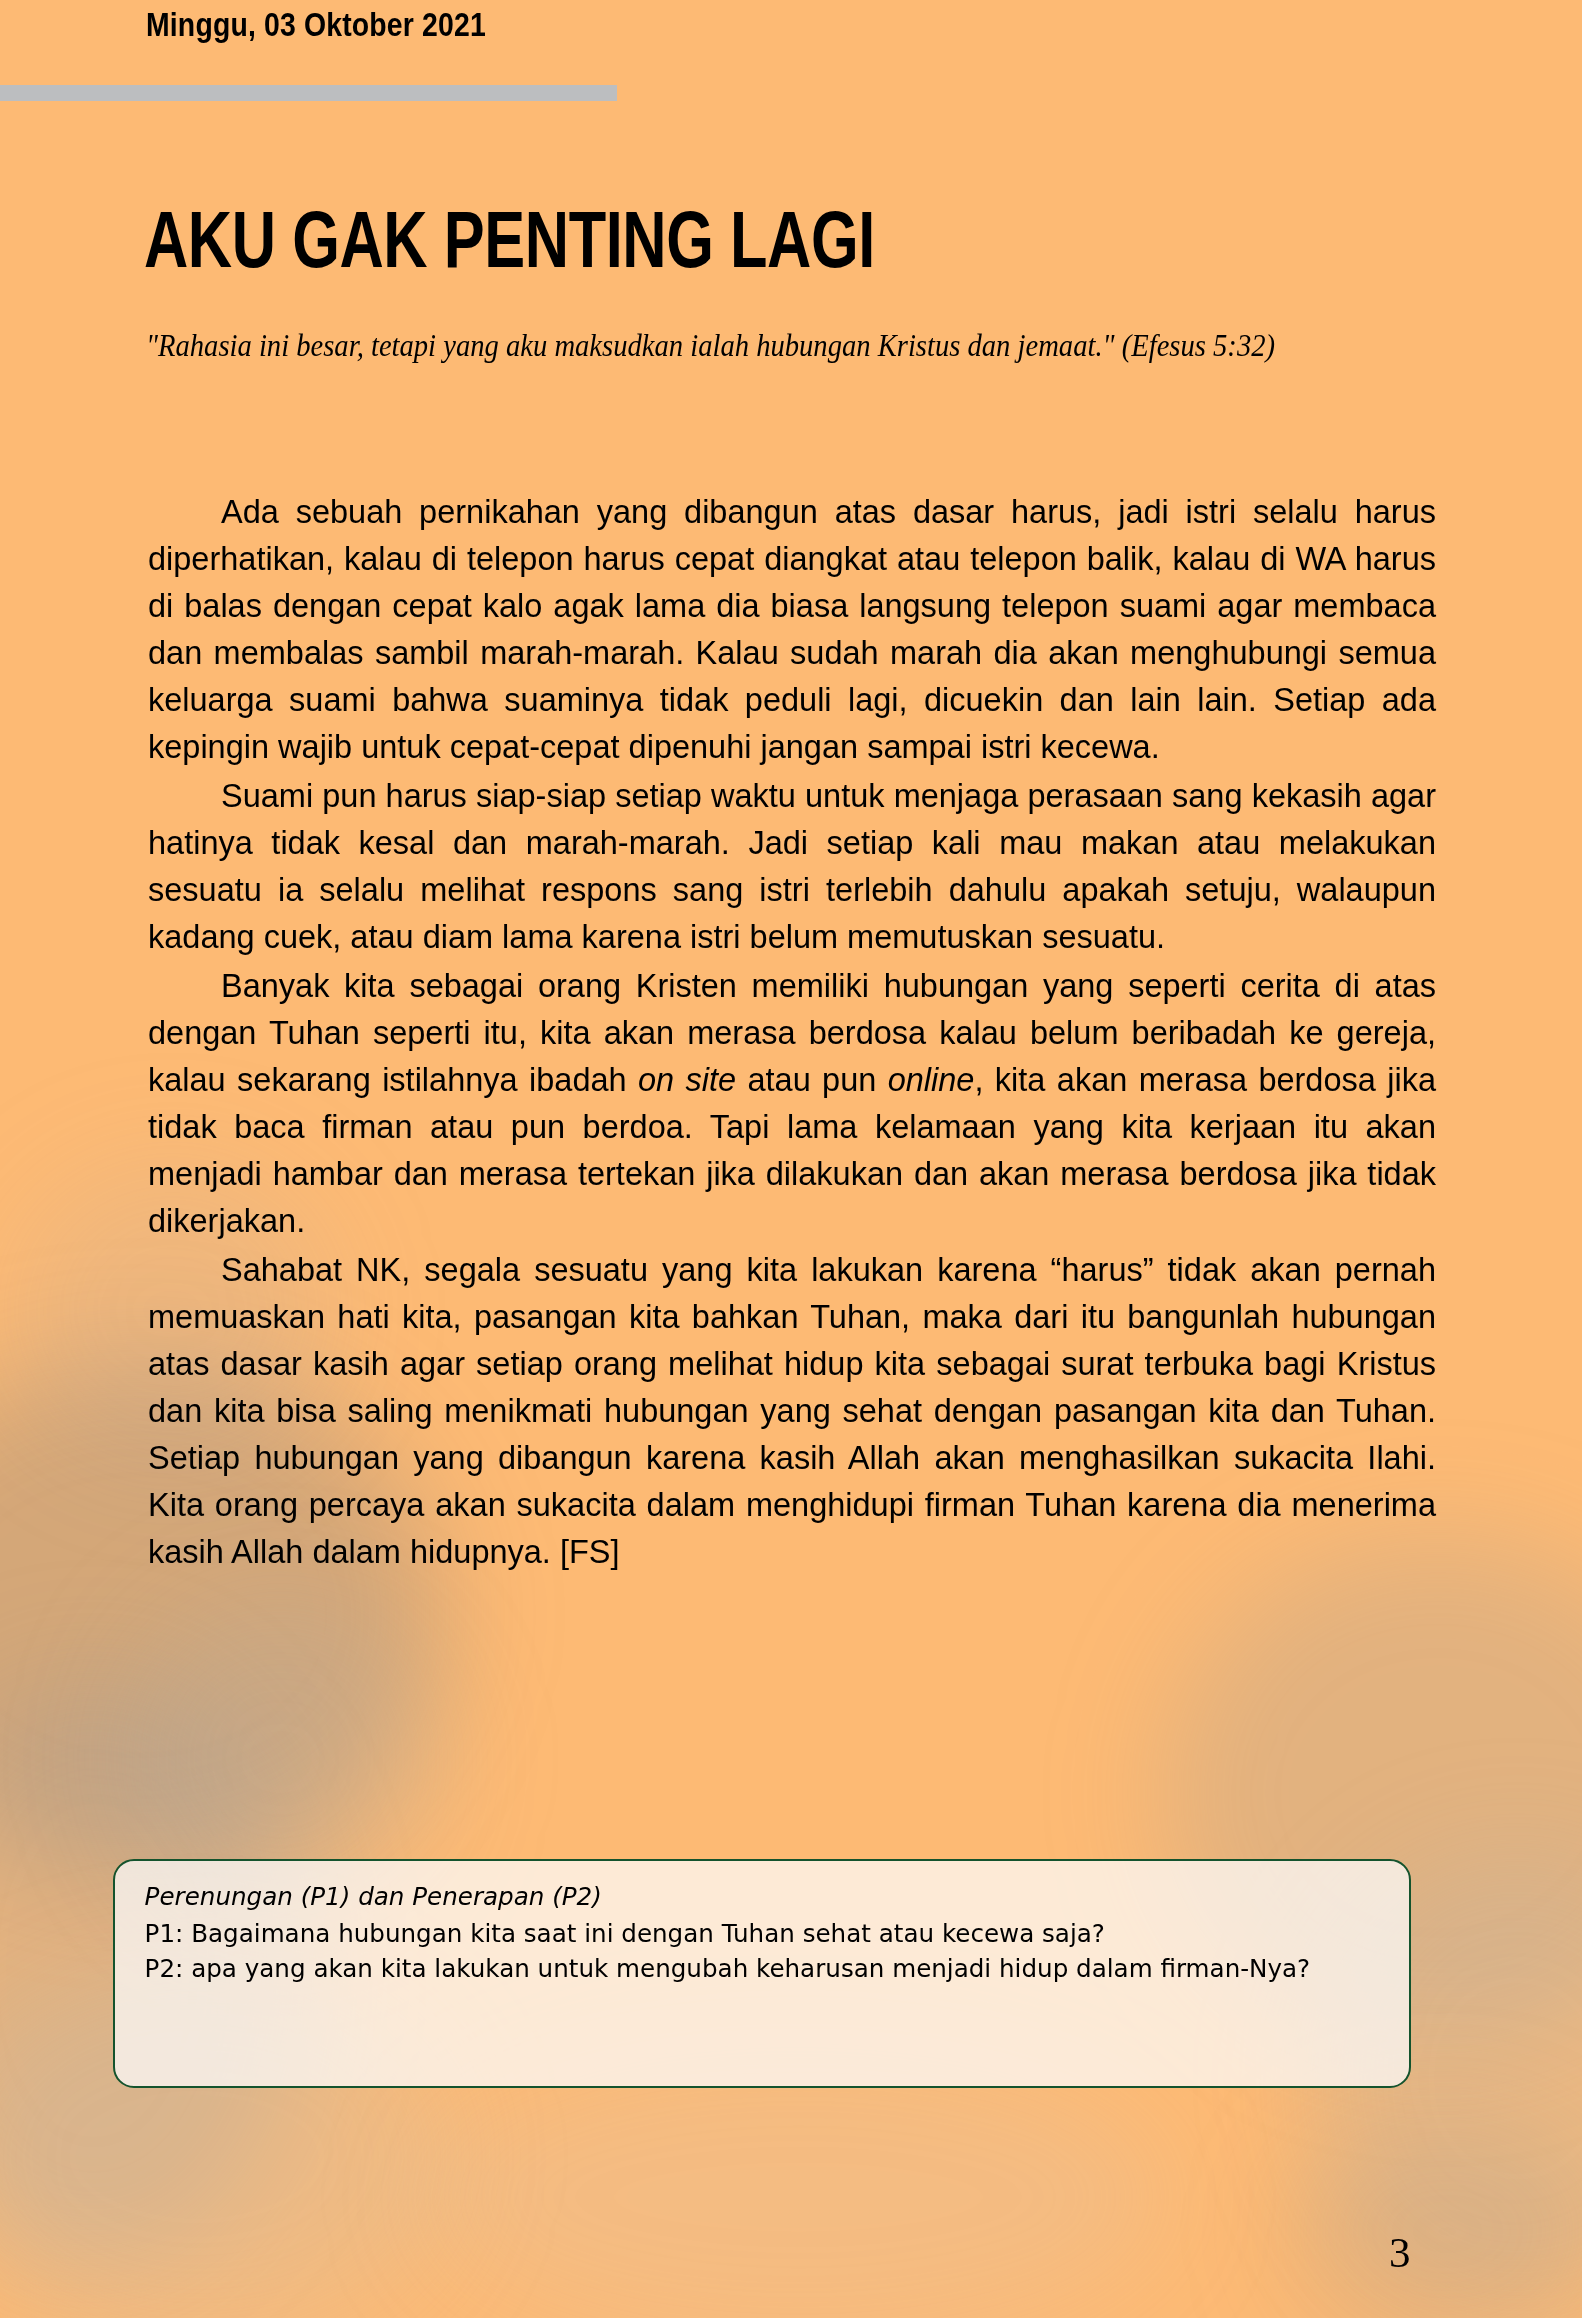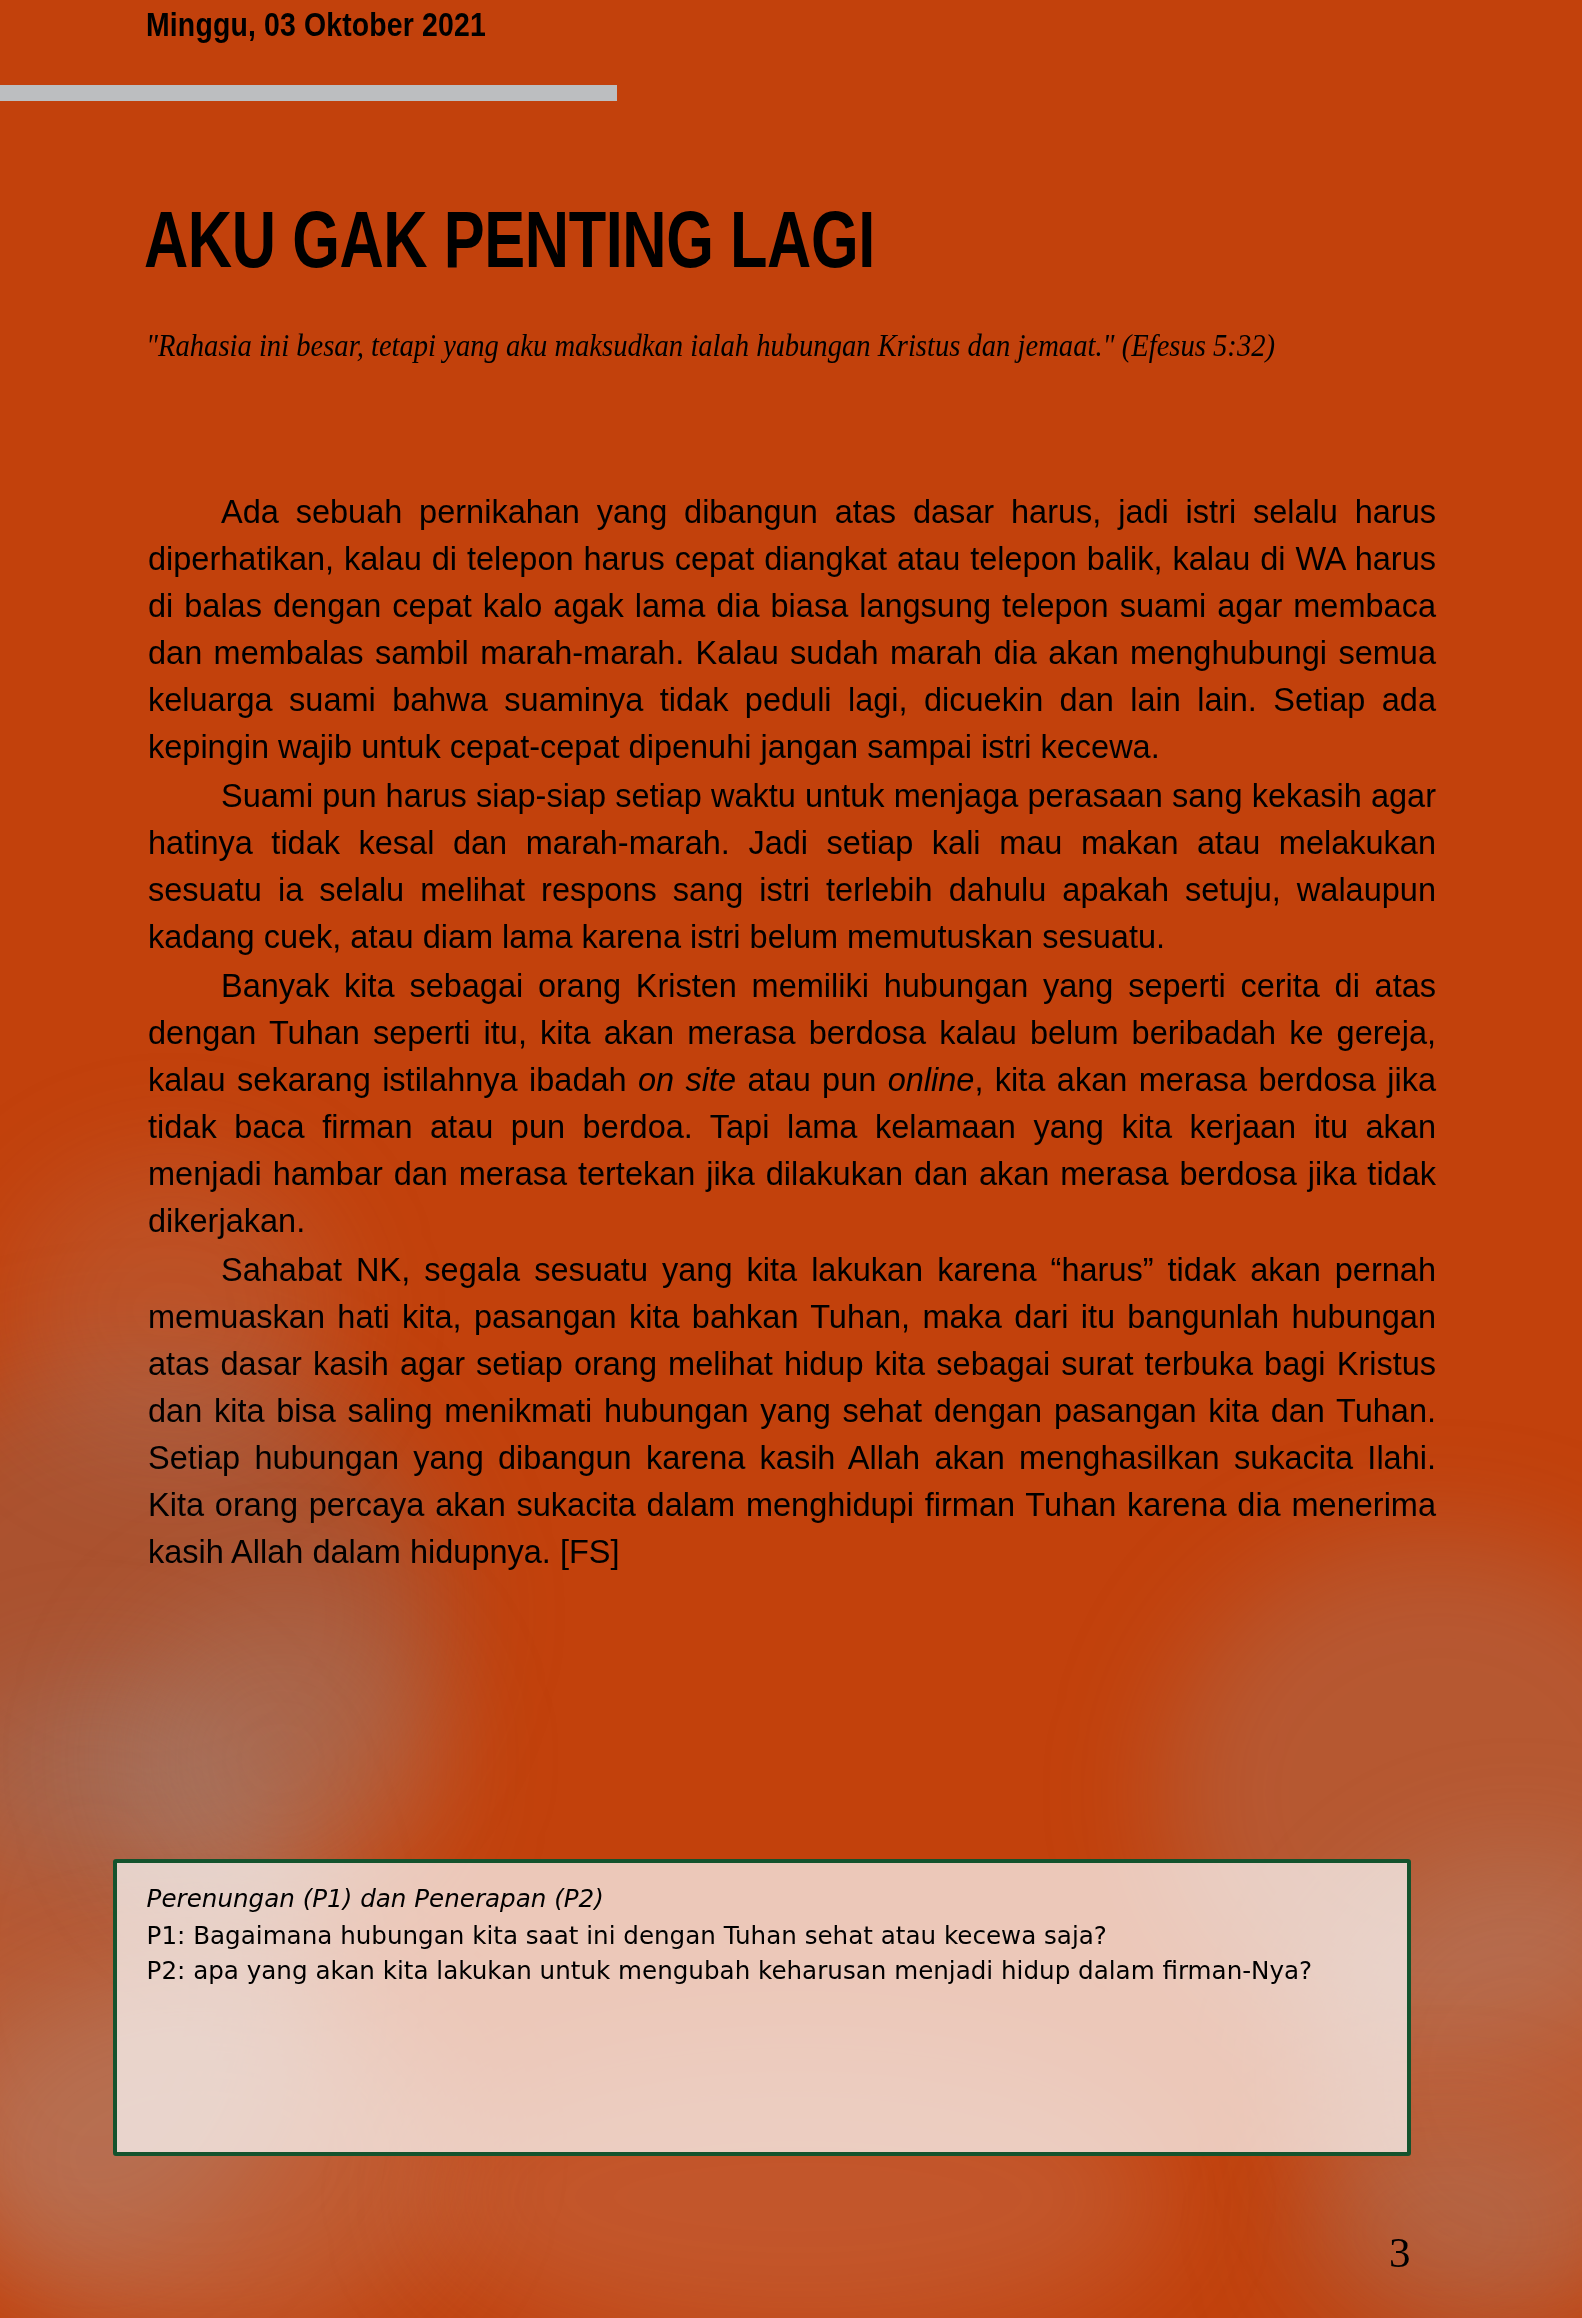--- a/index.html
+++ b/index.html
@@ -7,21 +7,21 @@
     margin: 0;
     padding: 0;
     background: #ffffff;
   }
 
   .page {
     position: relative;
     width: 1582px;
     height: 2319px;
     margin: 0;
-    background: #c2410c;
+    background: #fdba74;
     overflow: hidden;
     font-family: "Liberation Sans", sans-serif;
     color: #000000;
   }
 
   
   .bg-texture {
     position: absolute;
     inset: 0;
     pointer-events: none;
@@ -115,23 +115,23 @@
     text-indent: 73px;
   }
   .body-text p i { font-style: italic; }
 
   
   .reflect-box {
     position: absolute;
     left: 113px;
     top: 1859px;
     width: 1298px;
-    height: 297px;
-    border: 4px solid #14532d;
-    border-radius: 3px;
+    height: 229px;
+    border: 2px solid #14532d;
+    border-radius: 21px;
     background: rgba(252,252,252,0.72);
     box-sizing: border-box;
   }
   .reflect-inner {
     position: absolute;
     left: 29.6px;
     top: 17.7px;
     right: 19.7px;
     font-family: "DejaVu Sans", "Liberation Sans", sans-serif;
     font-size: 24.6px;

